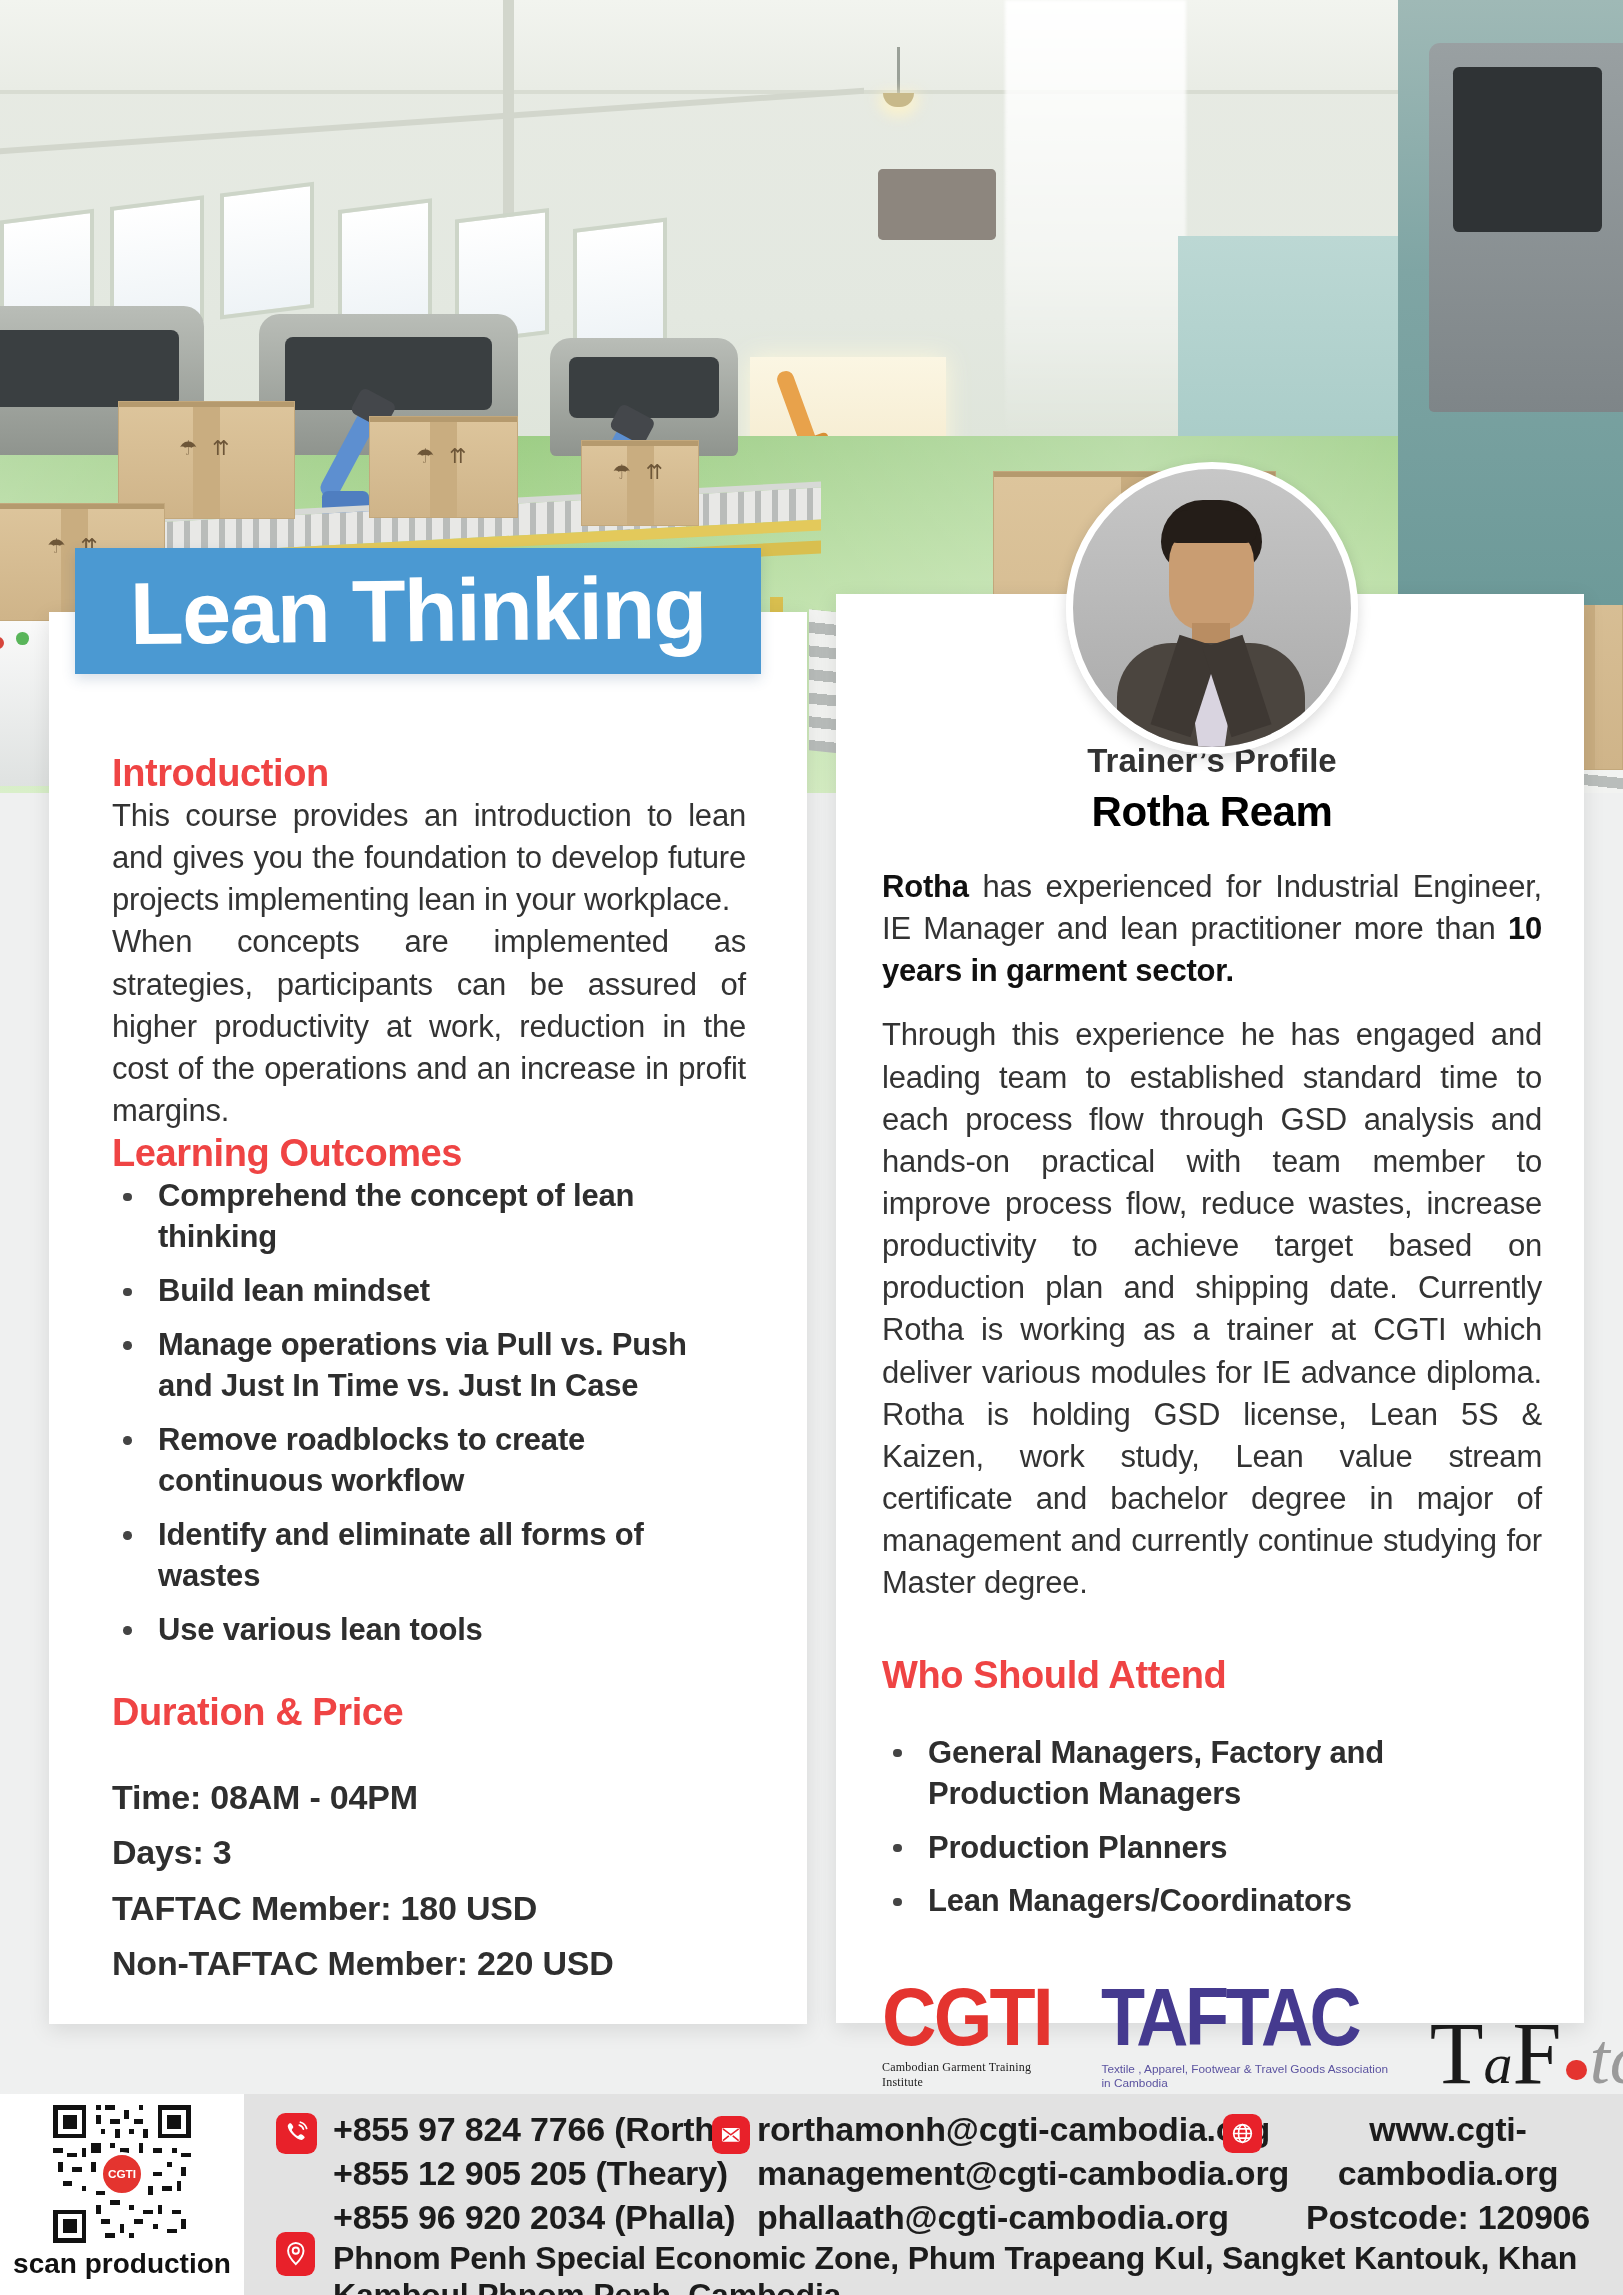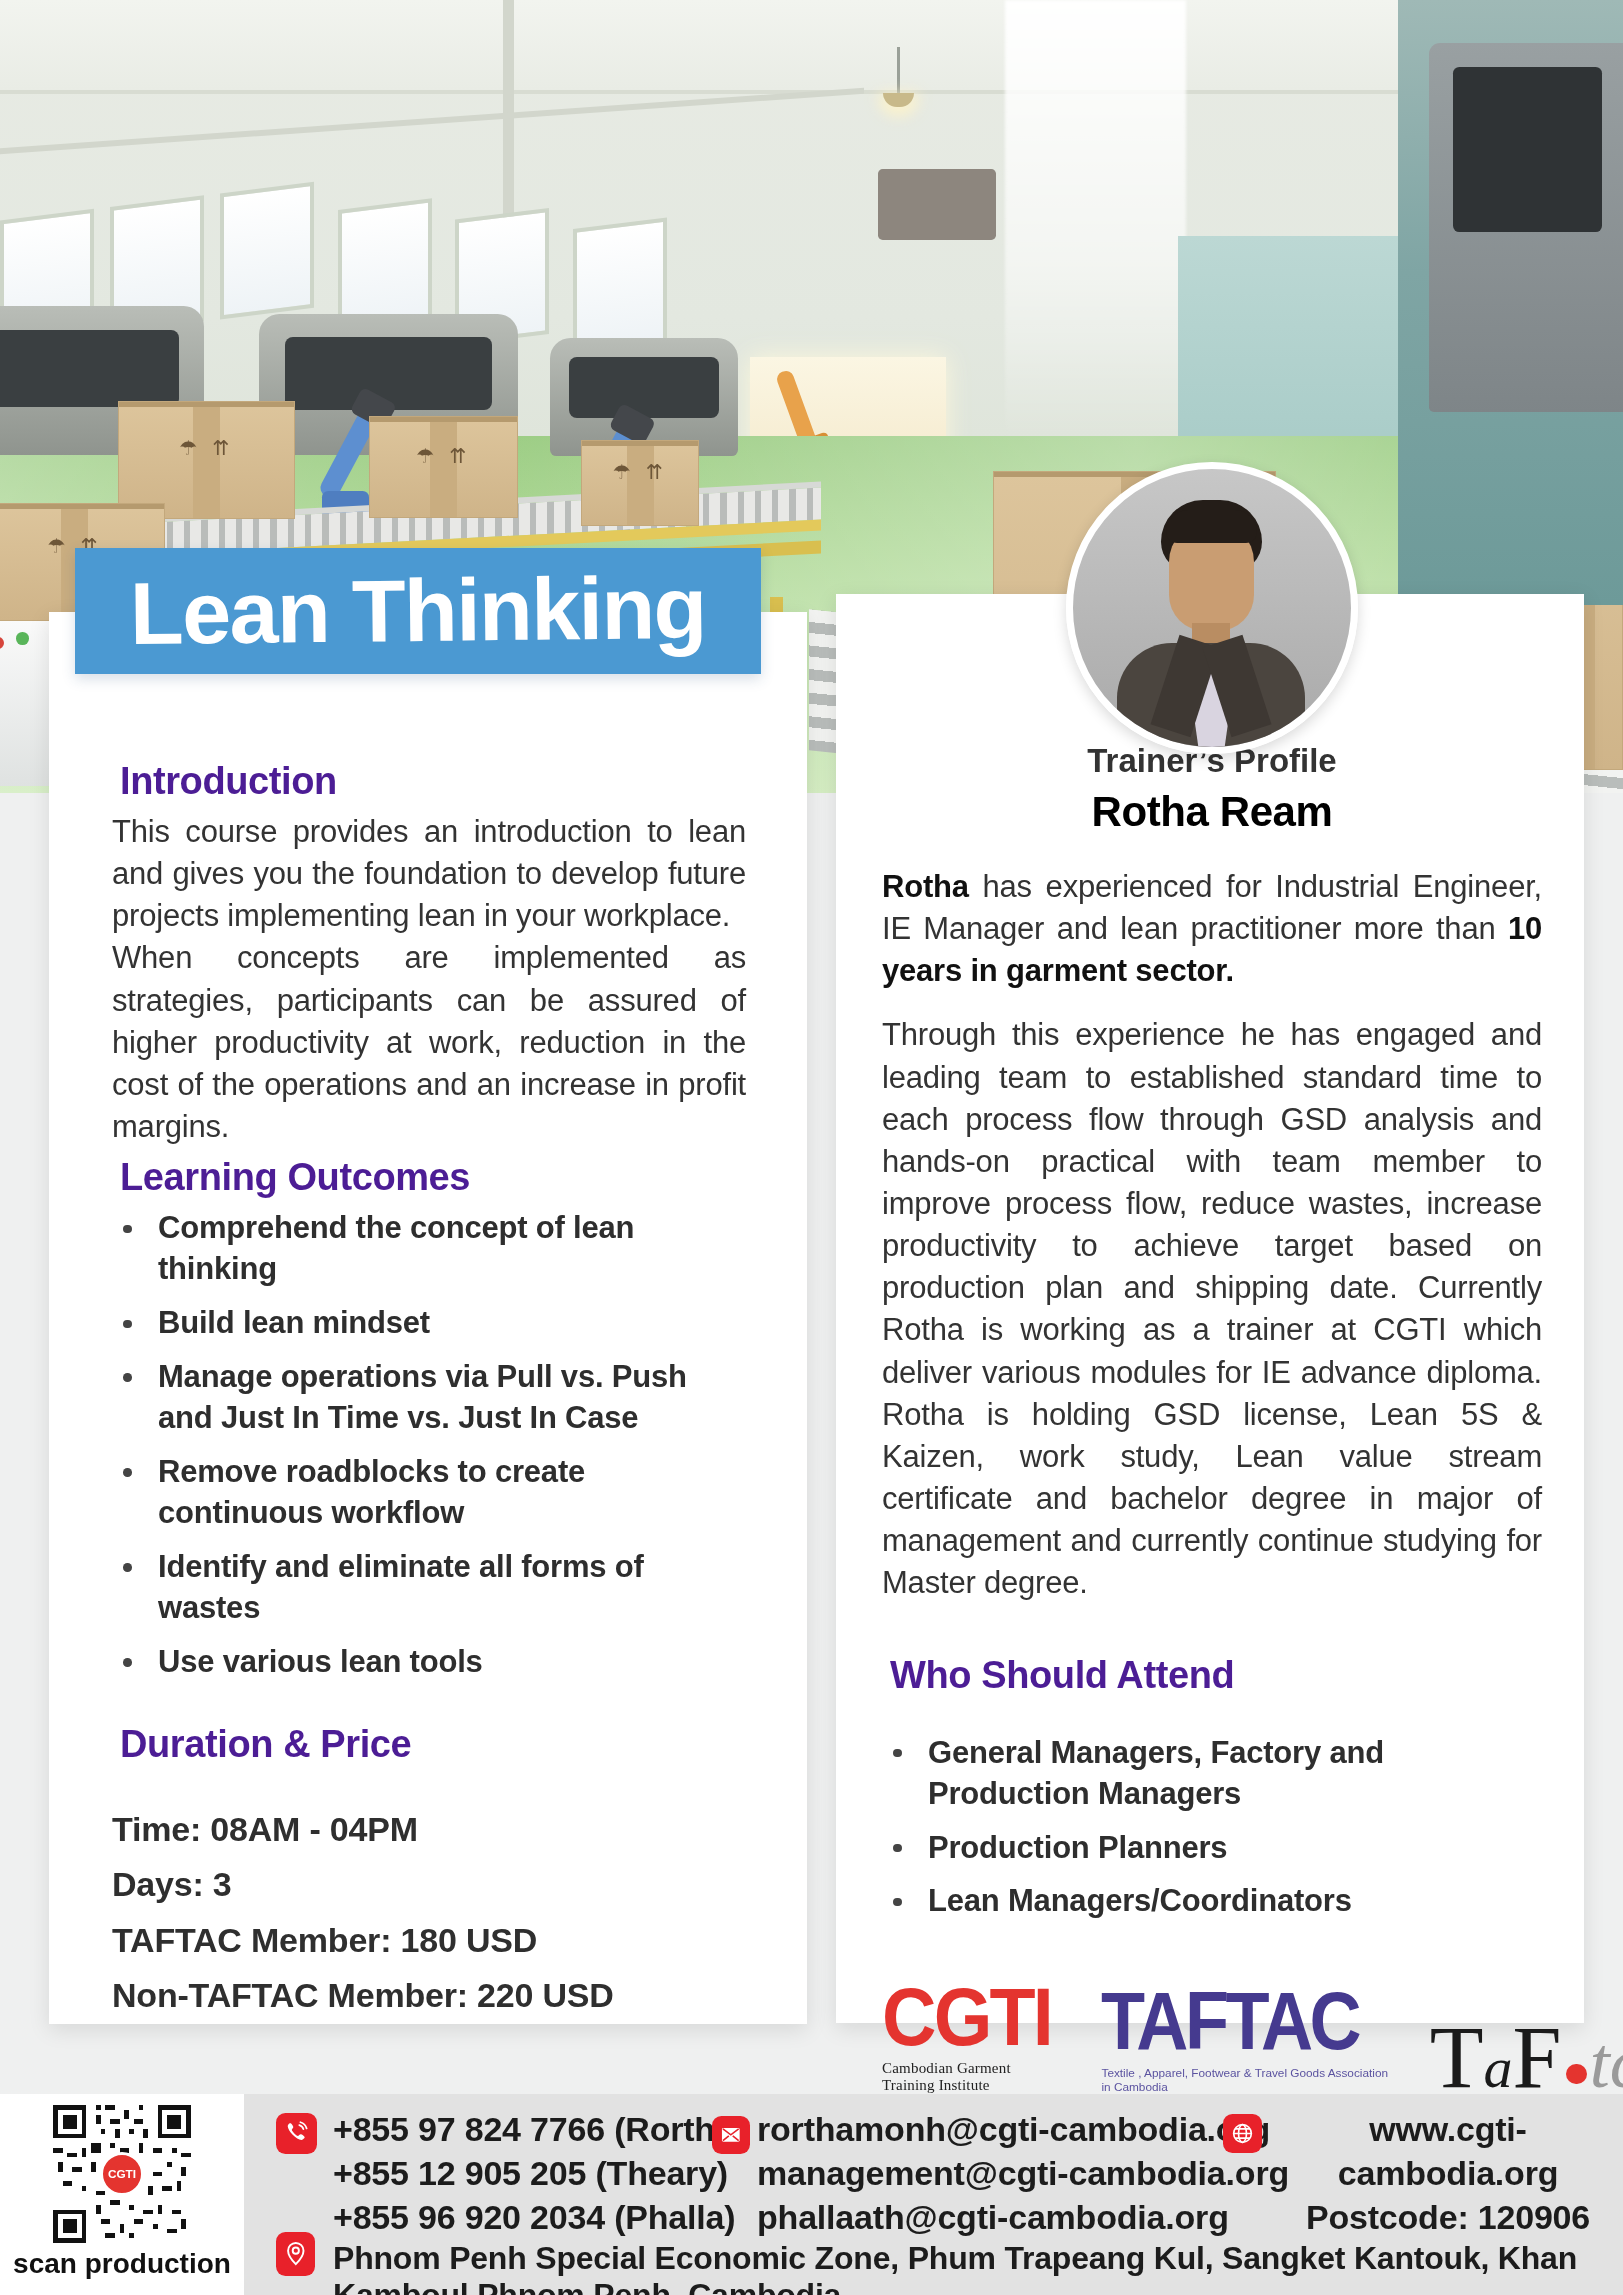--- a/index.html
+++ b/index.html
@@ -60,21 +60,21 @@
   
   .banner{position:absolute;left:75px;top:548px;width:686px;height:126px;background:#4b99d2;z-index:5;
           display:flex;align-items:center;justify-content:center;box-shadow:0 4.7px 12.6px rgba(40,80,120,.18);}
   .banner h1{margin:0;color:#ffffff;font-size:88px;font-weight:700;letter-spacing:-1.6px;transform:rotate(-.6deg);}
 
   
   .card{position:absolute;background:#ffffff;z-index:3;box-shadow:0 6.3px 20.4px rgba(0,0,0,.10);}
   .card-left{left:49px;top:612px;width:758px;height:1412px;padding:140px 61px 0 63px;}
   .card-right{left:836px;top:594px;width:748px;height:1429px;padding:148px 42px 0 46px;}
 
-  h2.sec{margin:8px;font-size:38px;font-weight:700;color:#4c1d95;letter-spacing:-0.4px;}
+  h2.sec{margin:0;font-size:38px;font-weight:700;color:#ef4444;letter-spacing:-0.4px;}
   p.body{margin:0;font-size:31px;line-height:1.36;color:#333333;text-align:justify;letter-spacing:-0.2px;}
   .mt1{margin-top:46px;} .mt2{margin-top:36px;} .mt3{margin-top:57px;} .mt4{margin-top:35px;}
 
   ul.blist{margin:0;padding:0;list-style:none;}
   ul.blist li{position:relative;padding-left:46px;font-size:31px;font-weight:700;color:#2e2e2e;
               line-height:1.33;margin-bottom:12.6px;letter-spacing:-0.2px;}
   ul.blist li:before{content:"";position:absolute;left:11px;top:17.3px;width:8.6px;height:8.6px;border-radius:50%;background:#444;}
 
   .dur p{margin:0;font-size:34px;font-weight:700;color:#2f2f2f;line-height:1.62;letter-spacing:-0.2px;}
 
@@ -93,21 +93,21 @@
   .av-lapl{left:91px;transform:rotate(18deg);} .av-lapr{left:143px;transform:rotate(-18deg);}
   .t-label{margin:0;text-align:center;font-size:33px;font-weight:700;color:#333333;}
   .t-name{margin:7.9px 0 0 0;text-align:center;font-size:42px;font-weight:700;color:#000000;letter-spacing:-0.4px;}
   .bio b{color:#111;}
 
   
   .logos{display:flex;align-items:flex-end;gap:36px;margin-top:58px;}
   .lg-cgti{text-align:left;}
   .lg-cgti .big{font-size:82px;font-weight:700;color:#e4342f;letter-spacing:-3.1px;line-height:.9;
                 transform:scaleX(.92);transform-origin:left;}
-  .lg-cgti .cap{font-family:"Liberation Serif",serif;font-size:15px;color:#222;margin-top:6.3px;letter-spacing:0.2px;}
+  .lg-cgti .cap{font-family:"Liberation Serif",serif;font-size:12px;color:#222;margin-top:6.3px;letter-spacing:0.2px;}
   .lg-taftac .big{font-size:82px;font-weight:700;color:#453a8f;letter-spacing:-3.9px;line-height:.9;
                 transform:scaleX(.88);transform-origin:left;}
   .lg-taftac .cap{font-size:11.8px;color:#5b53a0;margin-top:7.9px;}
   .lg-taftc{font-family:"Liberation Serif",serif;color:#1a1a1a;white-space:nowrap;line-height:.8;}
   .lg-taftc .T,.lg-taftc .F{font-size:88px;}
   .lg-taftc .a{font-size:58px;font-style:italic;}
   .lg-taftc .dot{display:inline-block;width:20.4px;height:20.4px;border-radius:50%;background:#e4342f;margin:0 3.1px 3.1px 4.7px;}
   .lg-taftc .tc{font-size:72px;font-style:italic;color:#9a9a9a;}
 
   

